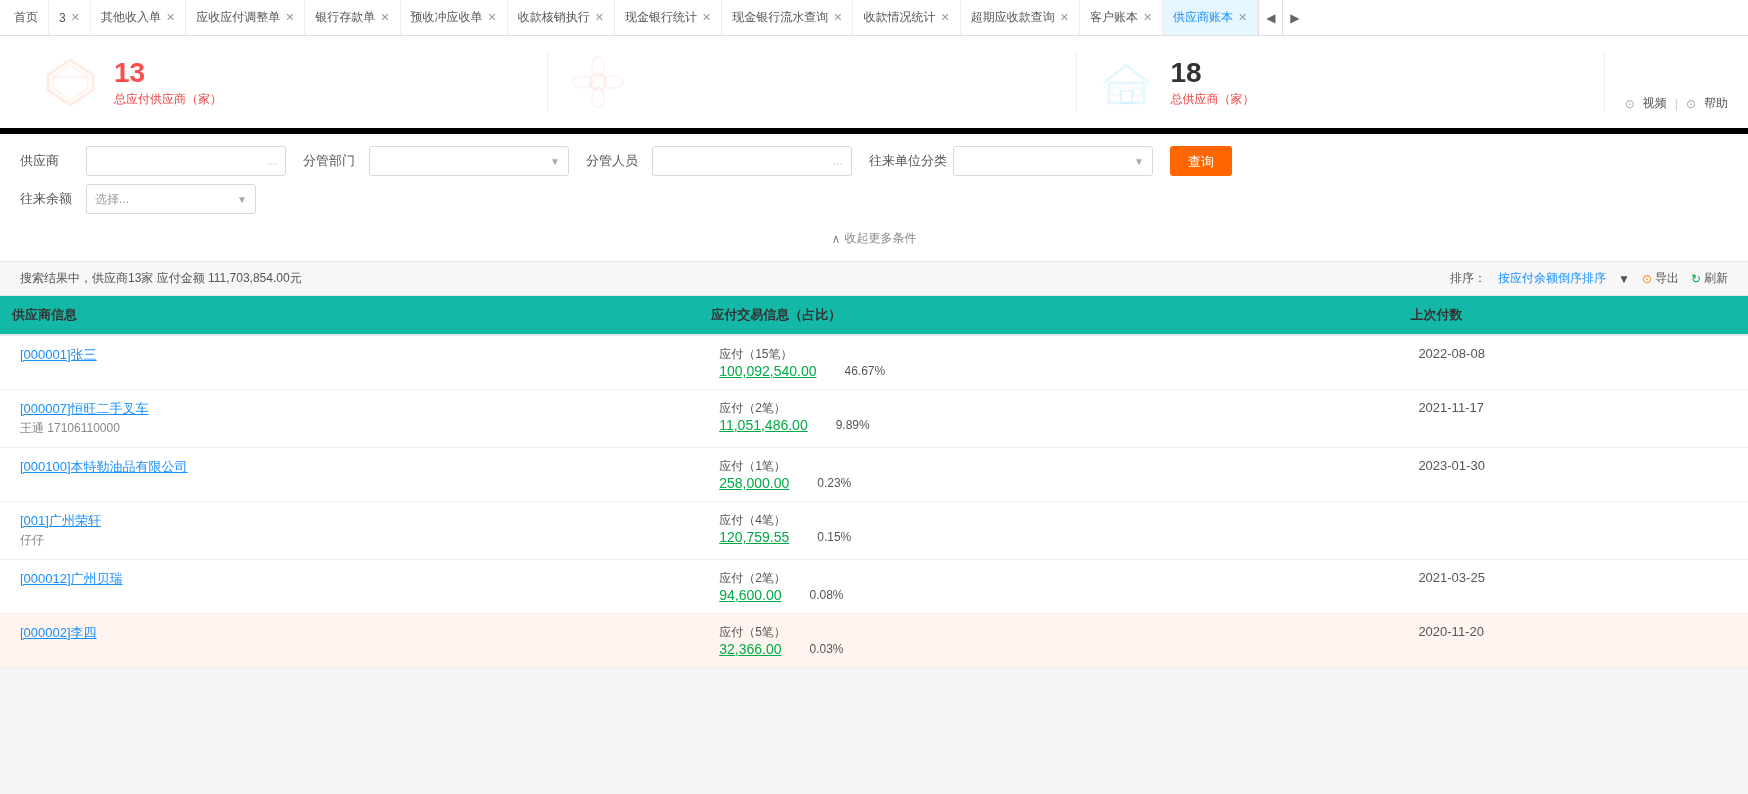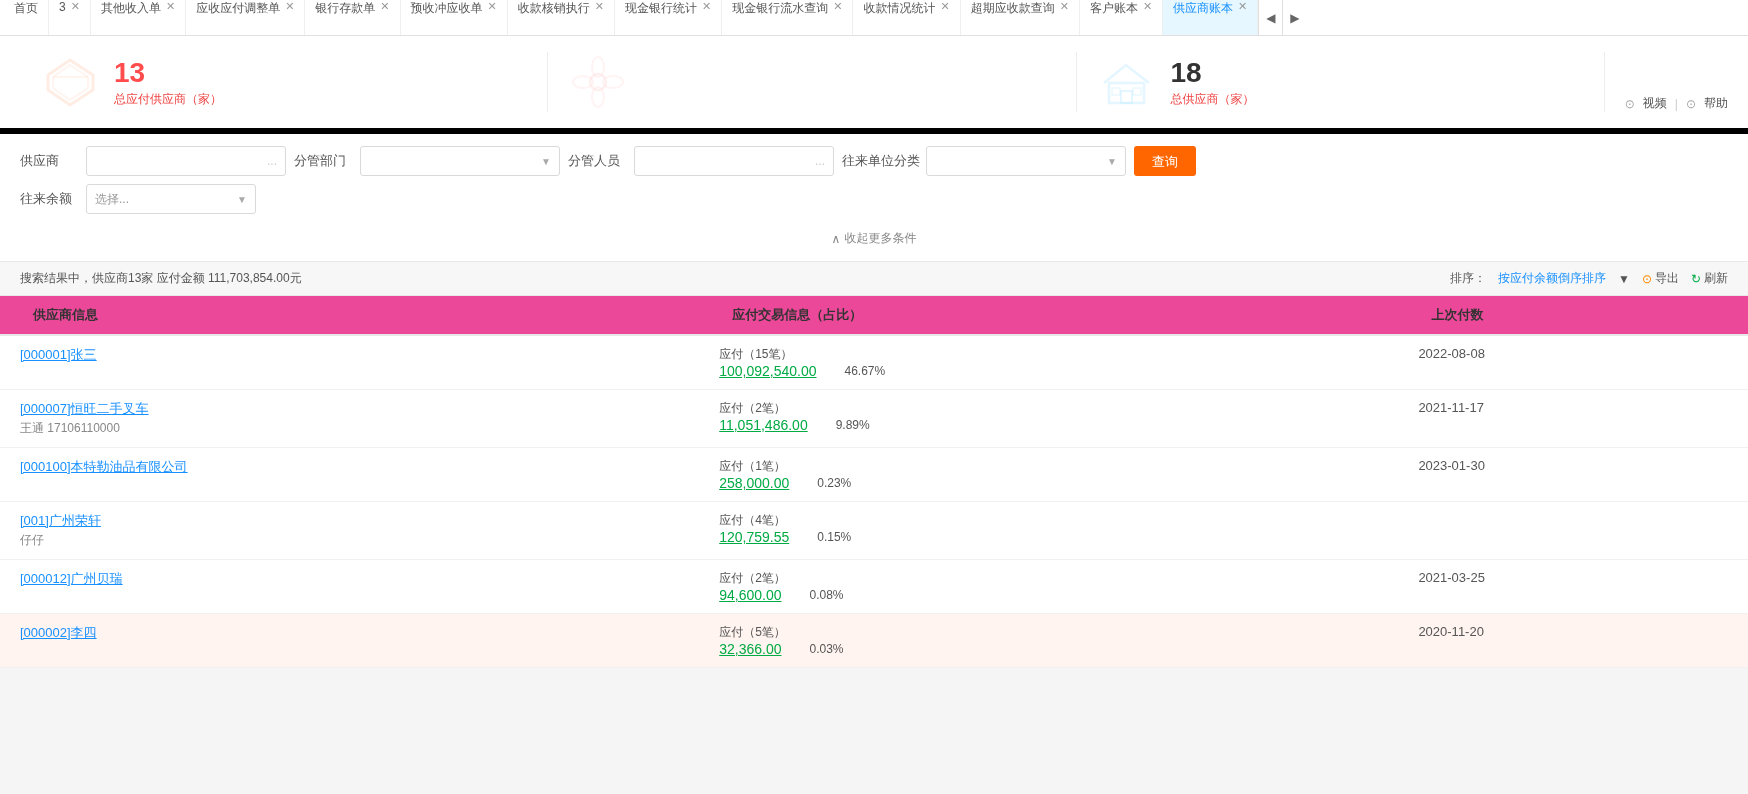--- a/index.html
+++ b/index.html
@@ -10,22 +10,22 @@
       display: flex;
       align-items: center;
       background: #fff;
       border-bottom: 1px solid #e0e0e0;
       height: 36px;
       padding: 0 4px;
       overflow: hidden;
     }
     .nav-tab {
       display: flex;
-      align-items: flex-start;
-      padding: 0 10px;
+      align-items: center;
+      padding: 12px 10px;
       height: 100%;
       font-size: 12px;
       color: #555;
       white-space: nowrap;
       cursor: pointer;
       border-right: 1px solid #eee;
       position: relative;
     }
     .nav-tab.active { color: #1890ff; background: #e6f7ff; }
     .nav-tab .close-x {
@@ -103,21 +103,21 @@
 
     
     .filter-area {
       background: #fff;
       padding: 12px 20px 8px;
       border-bottom: 1px solid #e8e8e8;
     }
     .filter-row {
       display: flex;
       align-items: center;
-      gap: 8px;
+      gap: 17px;
       margin-bottom: 8px;
       flex-wrap: wrap;
     }
     .filter-item {
       display: flex;
       align-items: center;
       gap: 6px;
       min-width: 220px;
     }
     .filter-label {
@@ -222,25 +222,25 @@
     }
     table {
       width: 100%;
       border-collapse: collapse;
       font-size: 13px;
     }
     thead tr {
       border-bottom: 2px solid #e8e8e8;
     }
     thead th {
-      padding: 10px 33px;
+      padding: 10px 12px;
       text-align: left;
       font-weight: 600;
       color: #333;
-      background: #ec4899;
+      background: #14b8a6;
       font-size: 13px;
     }
     tbody tr {
       border-bottom: 1px solid #f0f0f0;
     }
     tbody tr.highlight { background: #fff4f0; }
     tbody td {
       padding: 10px 20px;
       vertical-align: top;
     }

